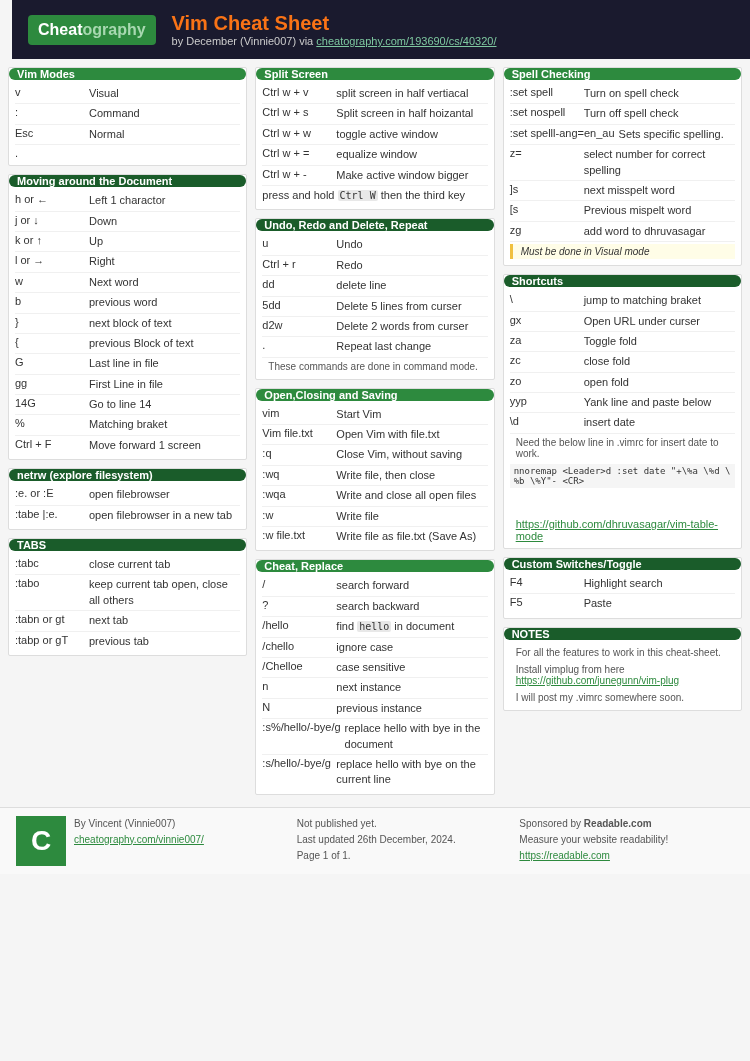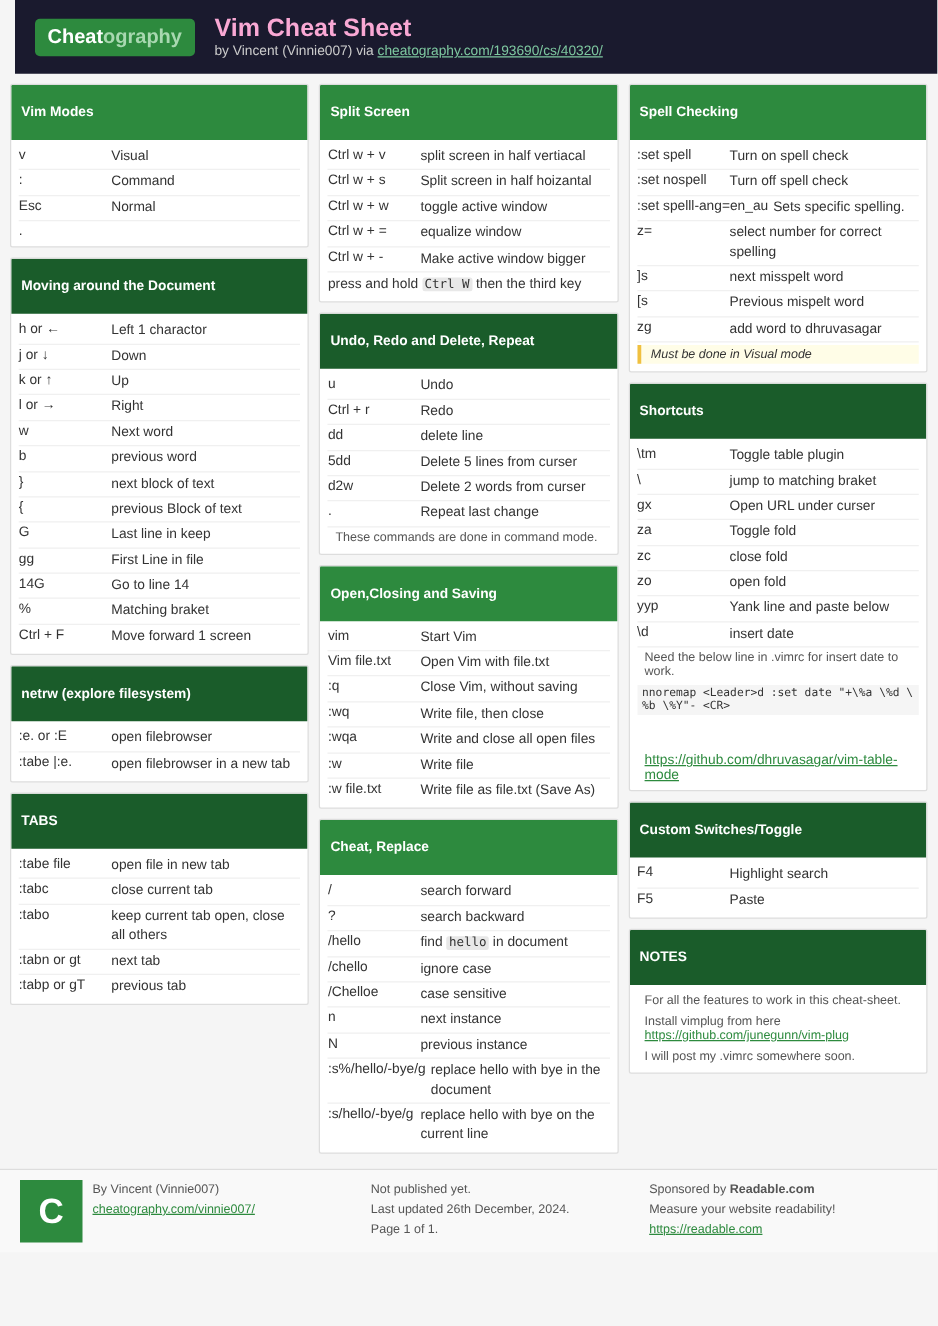--- a/index.html
+++ b/index.html
@@ -21,32 +21,33 @@
     .logo {
       background: #2d8a3e;
       color: white;
       font-size: 16px;
       font-weight: bold;
       padding: 6px 10px;
       border-radius: 4px;
     }
     .logo span { color: #a8d8b0; }
     .header-text { color: white; }
-    .header-title { font-size: 20px; font-weight: bold; color: #f9a8d4; }
+    .header-title { font-size: 20px; font-weight: bold; color: #f97316; }
     .header-sub { font-size: 11px; color: #ccc; }
     .header-sub a { color: #7ec8a0; }
     .main { display: flex; gap: 0; padding: 8px; gap: 8px; }
     .col { flex: 1; display: flex; flex-direction: column; gap: 8px; }
     .section { background: white; border: 1px solid #ddd; border-radius: 2px; overflow: hidden; }
     .section-title {
       background: #2d8a3e;
       color: white;
       font-weight: bold;
-      padding: 16px 8px;
+      padding: 0 8px;
       font-size: 11px;
+      border-radius: 10px;
     }
     .section-title.dark { background: #1a5c2a; }
     .section-content { padding: 4px 6px; }
     .row { display: flex; padding: 2px 0; border-bottom: 1px solid #f0f0f0; align-items: flex-start; gap: 4px; }
     .row:last-child { border-bottom: none; }
     .key { min-width: 70px; font-weight: normal; color: #333; flex-shrink: 0; }
     .key code, code { background: #e8e8e8; padding: 0 2px; border-radius: 2px; font-family: monospace; font-size: 10px; }
     .desc { color: #333; flex: 1; line-height: 1.4; }
     .note { font-size: 10px; color: #555; padding: 3px 6px; }
     .green-link { color: #2d8a3e; text-decoration: underline; }
@@ -77,21 +78,21 @@
     .code-block { font-family: monospace; font-size: 9px; background: #f5f5f5; padding: 2px 4px; margin: 2px 0; word-break: break-all; }
   </style>
 </head>
 <body>
 
 <div class="header">
   <div class="logo">Cheat<span>ography</span></div>
   <div class="header-text">
     <div class="header-title">Vim Cheat Sheet</div>
     <div class="header-sub">
-      <span>by Vincent (Vinnie007) via</span>
+      <span>by December (Vinnie007) via</span>
       <a class="green-link">cheatography.com/193690/cs/40320/</a>
     </div>
   </div>
 </div>
 
 <div class="main">
 
   <div class="col">
 
     <div class="section">
@@ -146,21 +147,21 @@
         <div class="row">
             <span class="key">}</span>
             <span class="desc">next block of text</span>
           </div>
         <div class="row">
             <span class="key">{</span>
             <span class="desc">previous Block of text</span>
           </div>
         <div class="row">
             <span class="key">G</span>
-            <span class="desc">Last line in keep</span>
+            <span class="desc">Last line in file</span>
           </div>
         <div class="row">
             <span class="key">gg</span>
             <span class="desc">First Line in file</span>
           </div>
         <div class="row">
             <span class="key">14G</span>
             <span class="desc">Go to line 14</span>
           </div>
         <div class="row">
@@ -185,24 +186,20 @@
             <span class="key">:tabe |:e.</span>
             <span class="desc">open filebrowser in a new tab</span>
           </div>
       </div>
     </div>
 
     <div class="section">
       <div class="section-title dark">TABS</div>
       <div class="section-content">
         <div class="row">
-            <span class="key">:tabe file</span>
-            <span class="desc">open file in new tab</span>
-          </div>
-        <div class="row">
             <span class="key">:tabc</span>
             <span class="desc">close current tab</span>
           </div>
         <div class="row">
             <span class="key">:tabo</span>
             <span class="desc">keep current tab open, close all others</span>
           </div>
         <div class="row">
             <span class="key">:tabn or gt</span>
             <span class="desc">next tab</span>
@@ -389,24 +386,20 @@
             <span class="key">zg</span>
             <span class="desc">add word to dhruvasagar</span>
           </div>
         <div class="must-note">Must be done in Visual mode</div>
       </div>
     </div>
 
     <div class="section">
       <div class="section-title dark">Shortcuts</div>
       <div class="section-content">
-        <div class="row">
-            <span class="key">\tm</span>
-            <span class="desc">Toggle table plugin</span>
-          </div>
         <div class="row">
             <span class="key">\</span>
             <span class="desc">jump to matching braket</span>
           </div>
         <div class="row">
             <span class="key">gx</span>
             <span class="desc">Open URL under curser</span>
           </div>
         <div class="row">
             <span class="key">za</span>

